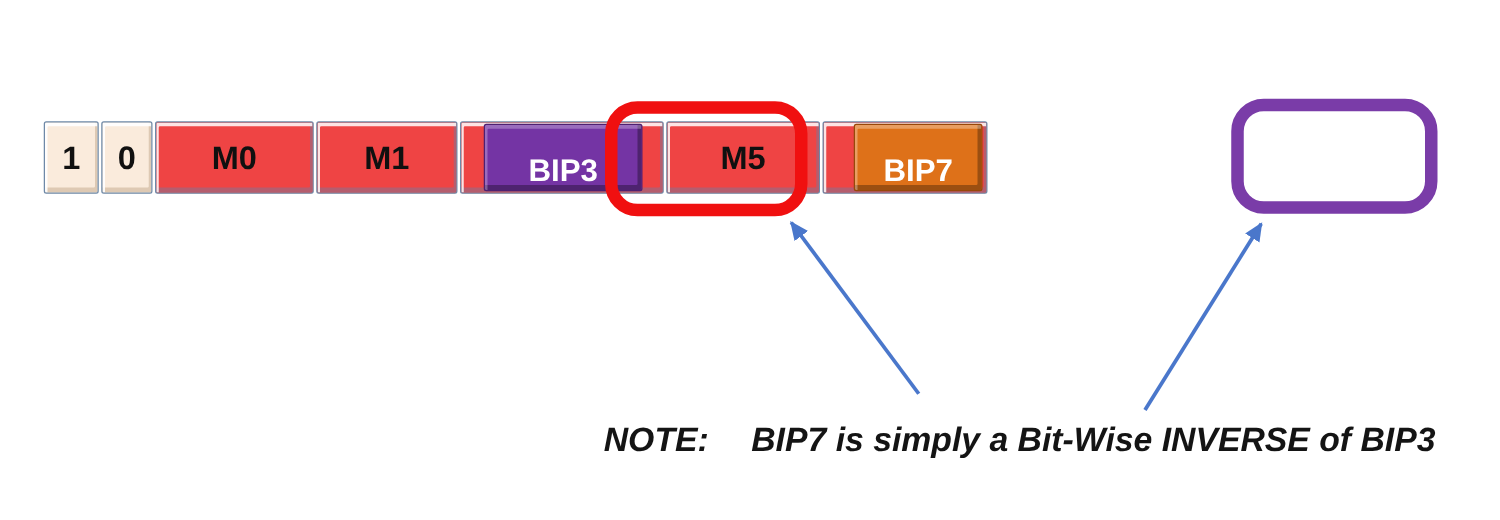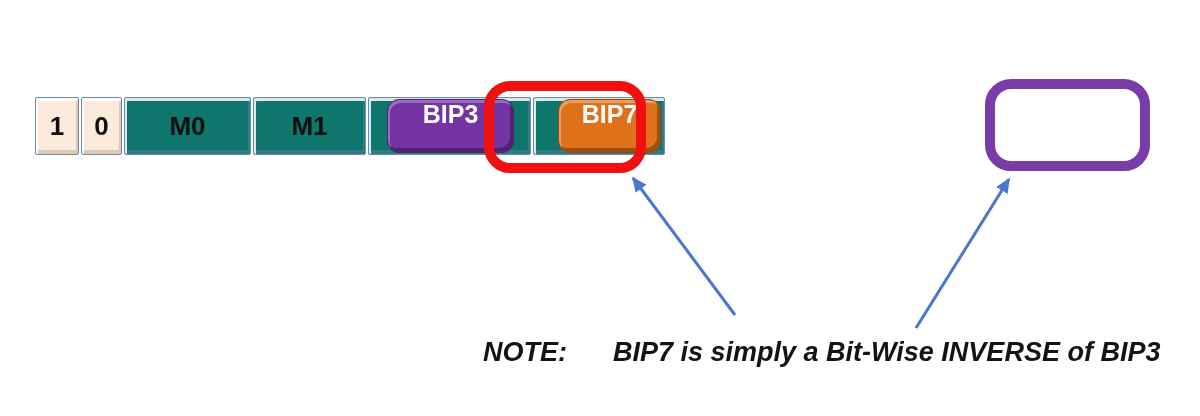--- a/index.html
+++ b/index.html
@@ -32,35 +32,35 @@
     position: relative;
     flex: 0 0 auto;
     height: 100%;
   }
   .cell.bit {
     background: #FAEBDC;
     box-shadow: inset 2px 3px 0 rgba(255,255,255,0.9),
                 inset -2px -4px 0 rgba(176,146,112,0.38);
   }
   .cell.data, .cell.slot {
-    background: #0f766e;
+    background: #ef4444;
     box-shadow: inset 2px 3px 0 rgba(255,255,255,0.85),
                 inset -2px -4px 0 rgba(96,132,176,0.40);
   }
   .bip-box {
     position: absolute;
     top: 1px; bottom: 1px;
     box-sizing: border-box;
     display: flex;
-    align-items: flex-start;
+    align-items: flex-end;
     justify-content: center;
     color: #ffffff;
     font-weight: bold;
     font-size: 25px;
-    border-radius: 12px;
+    border-radius: 2px;
   }
   .bip-box.bip3 {
     left: 18px; right: 16px;
     background: #7434A4;
     border: 1px solid #4E2071;
     box-shadow: inset 2px 3px 0 rgba(255,255,255,0.28),
                 inset -3px -4px 0 rgba(0,0,0,0.32);
   }
   .bip-box.bip7 {
     left: 24px; right: 3px;
@@ -93,21 +93,21 @@
 
   
   .note {
     position: absolute;
     left: 483px; top: 337px;
     font-style: italic;
     font-size: 27px;
     color: #141414;
     white-space: nowrap;
   }
-  .note .note-label { font-weight: bold; margin-right: 22px; }
+  .note .note-label { font-weight: bold; margin-right: 10px; }
   .note .note-body  { font-weight: bold; margin-left: 24px; }
 </style>
 </head>
 <body>
 
 <div class="frame-row">
   <div class="cell bit" style="width:44px">
     <span>1</span>
   </div>
   <div class="cell bit" style="width:41px">
@@ -116,20 +116,23 @@
   <div class="cell data" style="width:127px">
     <span>M0</span>
   </div>
   <div class="cell data" style="width:113px">
     <span>M1</span>
   </div>
   <div class="cell slot" style="width:163px">
     <div class="bip-box bip3">
       <span>BIP3</span>
     </div>
+  </div>
+  <div class="cell data" style="width:123px">
+    <span>M5</span>
   </div>
   <div class="cell slot" style="width:132px">
     <div class="bip-box bip7">
       <span>BIP7</span>
     </div>
   </div>
 </div>
 
 <div class="ring red"></div>
 <div class="ring purple"></div>

